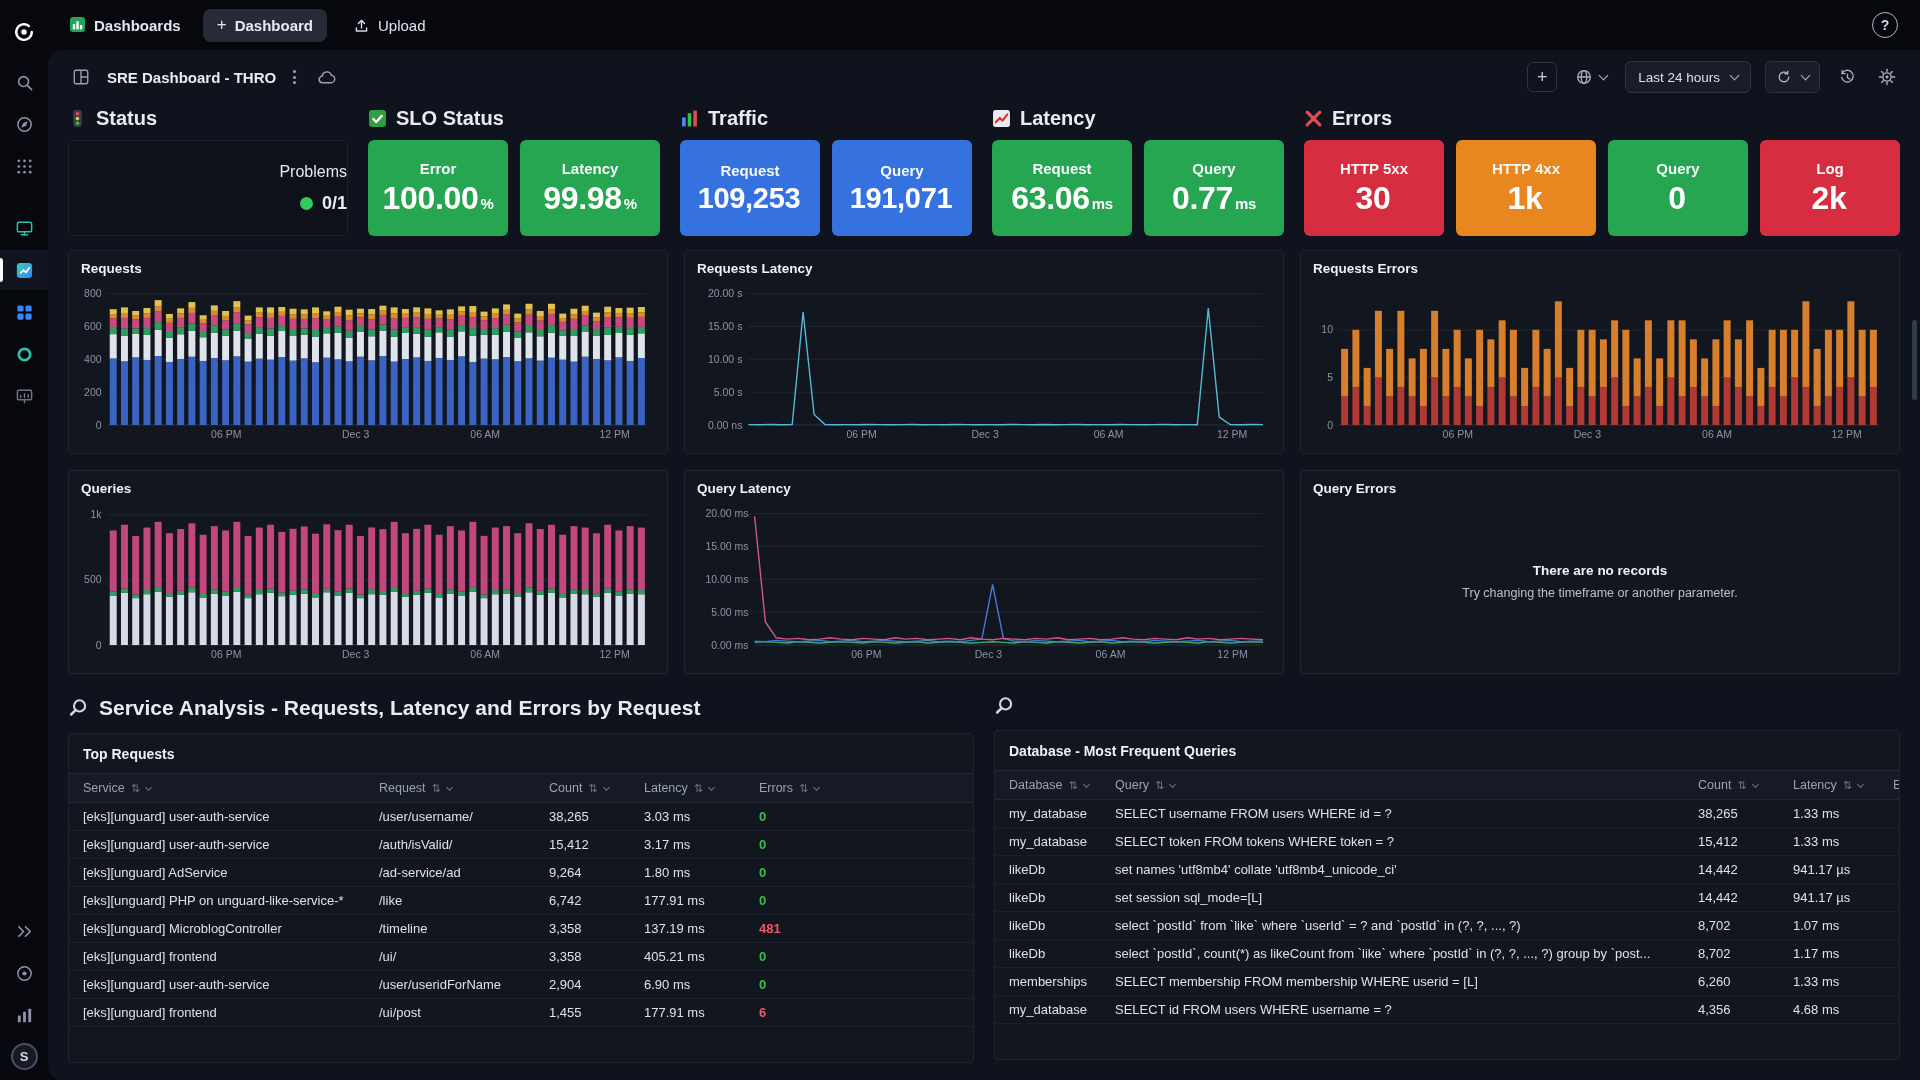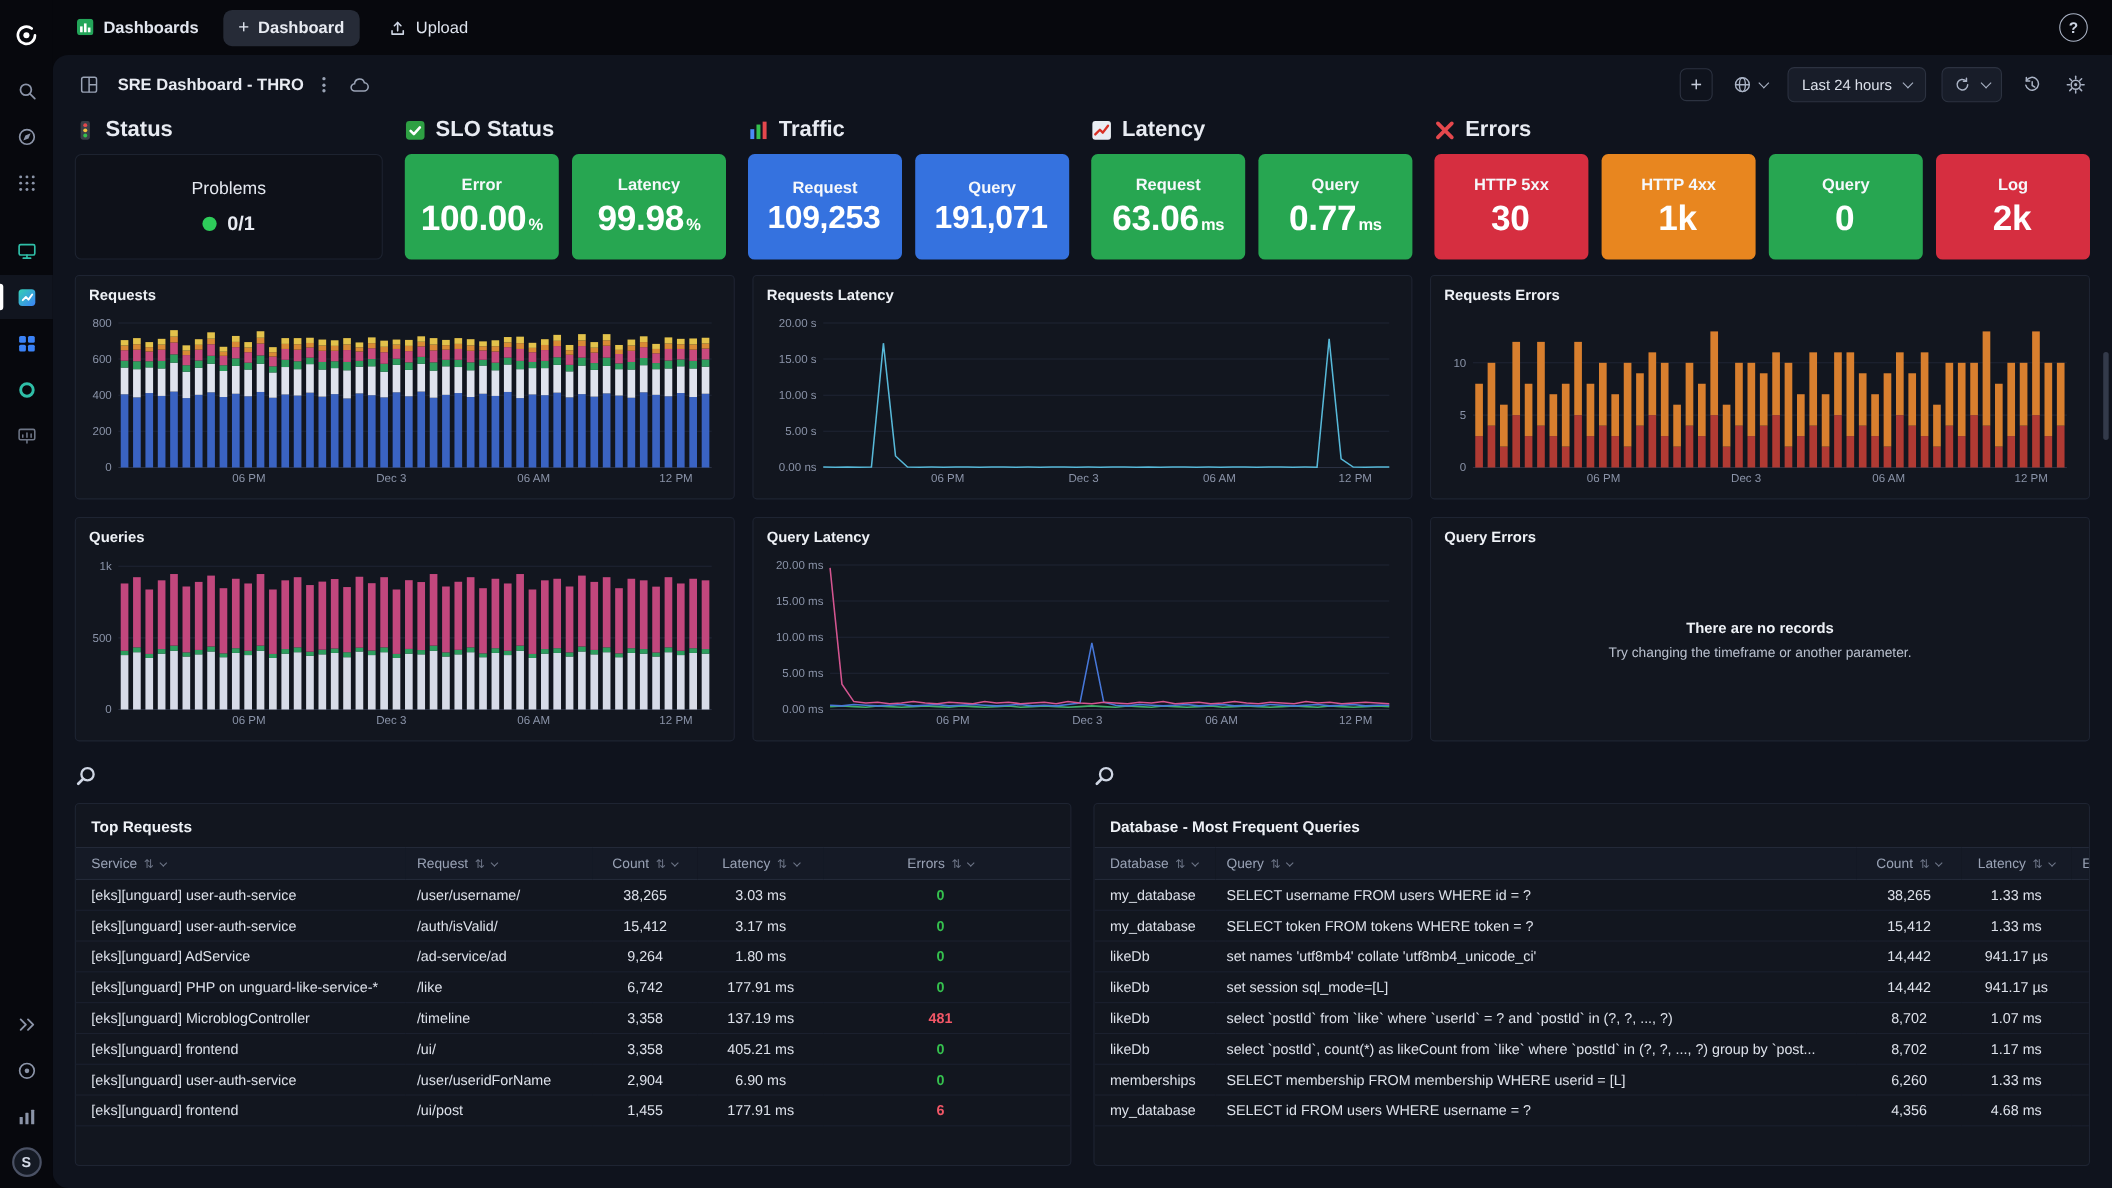--- a/index.html
+++ b/index.html
@@ -43,21 +43,21 @@
   
   .status-row{display:flex;gap:20px;margin-top:2px;}
   .sec-header{display:flex;align-items:center;gap:9px;font-size:20px;font-weight:700;margin-bottom:10px;height:24px;}
   .sec-header svg{width:19px;height:19px;}
   .tiles{display:flex;gap:12px;}
   .tile{width:140px;height:96px;border-radius:6px;display:flex;flex-direction:column;align-items:center;justify-content:center;gap:3px;cursor:pointer;}
   .tile-label{font-size:15px;font-weight:600;color:#f6f8fb;}
   .tile-value{font-size:32px;font-weight:700;color:#fff;letter-spacing:-0.3px;display:flex;align-items:baseline;}
   .tile-value.long{font-size:29px;}
   .tile-value .u{font-size:15px;font-weight:700;margin-left:2px;}
-  .problems{width:280px;height:96px;background:#0e1119;border:1px solid #1d2330;border-radius:6px;display:flex;flex-direction:column;align-items:center;justify-content:center;gap:12px;}
+  .problems{width:280px;height:96px;background:#0e1119;border:1px solid #1d2330;border-radius:6px;display:flex;flex-direction:column;align-items:flex-end;justify-content:center;gap:12px;}
   .problems-title{font-size:16px;color:#e4e8f0;}
   .problems-val{display:flex;align-items:center;gap:9px;font-size:18px;font-weight:600;}
   .dot{width:13px;height:13px;border-radius:50%;}
 
   
   .charts-grid{display:grid;grid-template-columns:repeat(3,1fr);gap:16px;margin-top:14px;}
   .chart-panel{background:#12161f;border:1px solid #1e2432;border-radius:4px;height:204px;padding:10px 12px 6px;}
   .chart-title{font-size:13.5px;font-weight:700;color:#eef1f6;margin-bottom:3px;}
   .chart-body{height:164px;position:relative;}
   .empty-box{height:100%;display:flex;flex-direction:column;align-items:center;justify-content:center;gap:8px;}
@@ -68,21 +68,21 @@
   .analysis-grid{display:grid;grid-template-columns:1fr 1fr;gap:20px;margin-top:22px;}
   .an-header{display:flex;align-items:center;gap:10px;font-size:21px;font-weight:700;margin-bottom:13px;}
   .an-header svg{width:21px;height:21px;}
   .table-panel{background:#12161f;border:1px solid #1e2432;border-radius:4px;height:330px;overflow:hidden;}
   .table-title{font-size:14px;font-weight:700;padding:12px 14px 11px;color:#eef1f6;}
   table{width:100%;border-collapse:collapse;table-layout:fixed;font-size:13px;}
   th{font-weight:400;font-size:12.5px;color:#99a2b5;padding:7px 10px;background:#151a26;border-top:1px solid #232938;border-bottom:1px solid #232938;white-space:nowrap;overflow:hidden;cursor:pointer;}
   td{padding:6px 10px;border-bottom:1px solid #1b202e;color:#dde1ea;white-space:nowrap;overflow:hidden;text-overflow:ellipsis;}
   th:first-child,td:first-child{padding-left:14px;margin-top:44px;}
   .al-l{text-align:left;}
-  .al-r{text-align:center;margin-top:16px;}
+  .al-r{text-align:left;margin-top:16px;}
   th.al-r:last-child,td.al-r:last-child{padding-right:22px;}
   .sort{font-size:11px;color:#6c7486;margin-left:6px;}
   .chev{display:inline-block;width:5px;height:5px;border-right:1.4px solid #6c7486;border-bottom:1.4px solid #6c7486;transform:rotate(45deg);margin-left:6px;position:relative;top:-2px;}
   .err-green{color:#35c04e;font-weight:600;}
   .err-red{color:#f25767;font-weight:600;}
 
   .scroll-thumb{position:absolute;right:3px;top:270px;width:5px;height:80px;border-radius:3px;background:#333a4a;}
 </style>
 </head>
 <body>
@@ -1064,20 +1064,21 @@
     </div>
   </div>
 
   <div class="analysis-grid">
     <div>
       <div class="an-header">
         <svg viewBox="0 0 20 20" fill="none">
             <circle cx="11" cy="7.5" r="5.3" stroke="#cfd6e4" stroke-width="2"></circle>
             <line x1="7.2" y1="11.5" x2="3" y2="15.7" stroke="#cfd6e4" stroke-width="2.4" stroke-linecap="round"></line>
           </svg>
+        <span>Service Analysis - Requests, Latency and Errors by Request</span>
       </div>
       <div class="table-panel">
         <div class="table-title">Top Requests</div>
         <div>
             <table>
               <colgroup>
                 <col style="width: 300px;">
                 <col style="width: 170px;">
                 <col style="width: 95px;">
                 <col style="width: 115px;">

